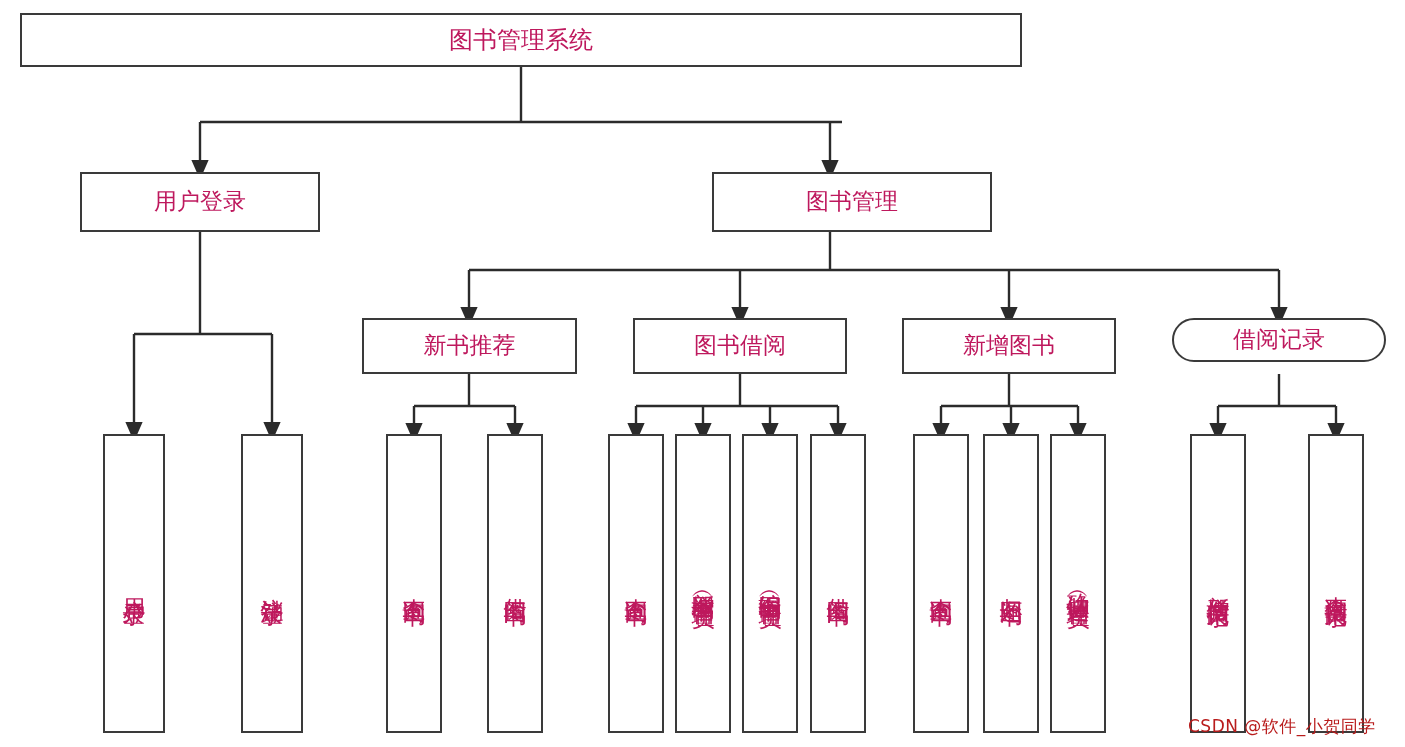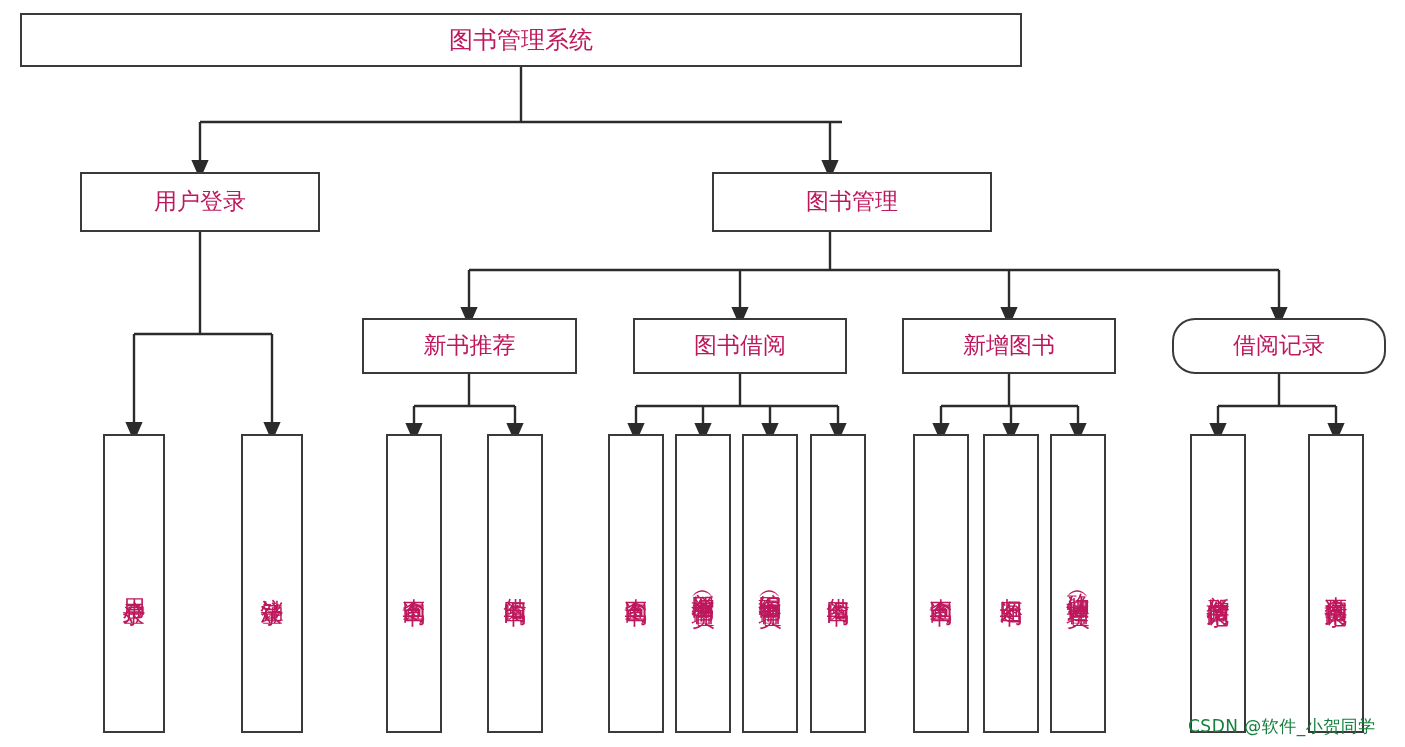--- a/index.html
+++ b/index.html
@@ -53,21 +53,21 @@
     writing-mode: vertical-rl;
     text-orientation: upright;
     letter-spacing: 2px;
     line-height: 1.0;
   }
   .watermark {
     position: absolute;
     left: 1188px;
     top: 715px;
     font-size: 17px;
-    color: #15803d;
+    color: #b91c1c;
     white-space: nowrap;
     letter-spacing: 0.5px;
   }
 </style>
 </head>
 <body>
 
 <div id="diagram-root">
 
   <svg class="edges" viewBox="0 0 1405 747" xmlns="http://www.w3.org/2000/svg">
@@ -141,21 +141,21 @@
 
   <div class="node horiz" style="left: 362px; top: 318px; width: 215px; height: 56px;">
     <span class="label">新书推荐</span>
   </div>
   <div class="node horiz" style="left: 633px; top: 318px; width: 214px; height: 56px;">
     <span class="label">图书借阅</span>
   </div>
   <div class="node horiz" style="left: 902px; top: 318px; width: 214px; height: 56px;">
     <span class="label">新增图书</span>
   </div>
-  <div class="node horiz" style="left: 1172px; top: 318px; width: 214px; height: 56px; border-radius: 23px;">
+  <div class="node horiz" style="left: 1172px; top: 318px; width: 214px; height: 44px; border-radius: 23px;">
     <span class="label">借阅记录</span>
   </div>
 
   <div class="node vert" style="left: 103px; top: 434px; width: 62px; height: 299px;">
     <span class="label">用户登录</span>
   </div>
   <div class="node vert" style="left: 241px; top: 434px; width: 62px; height: 299px;">
     <span class="label">注销登录</span>
   </div>
 

